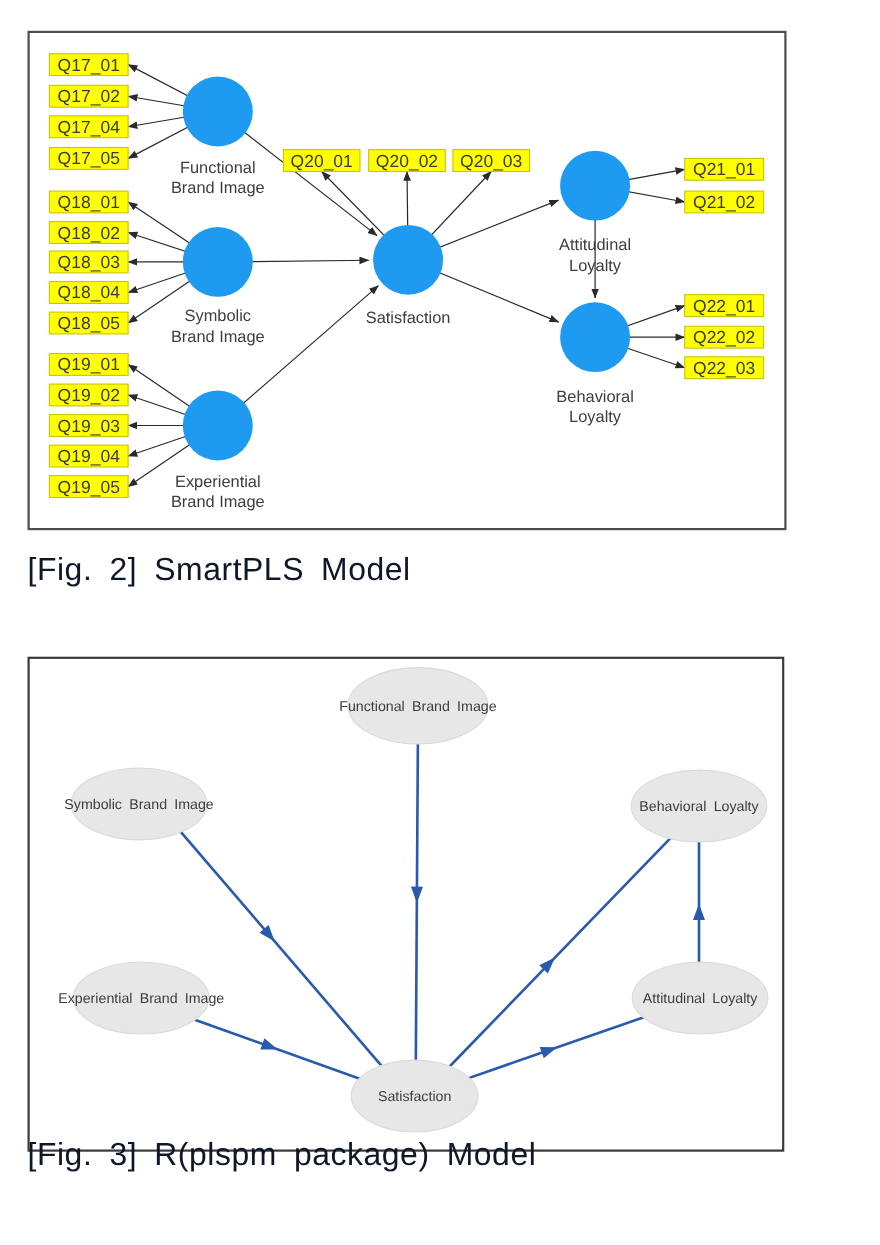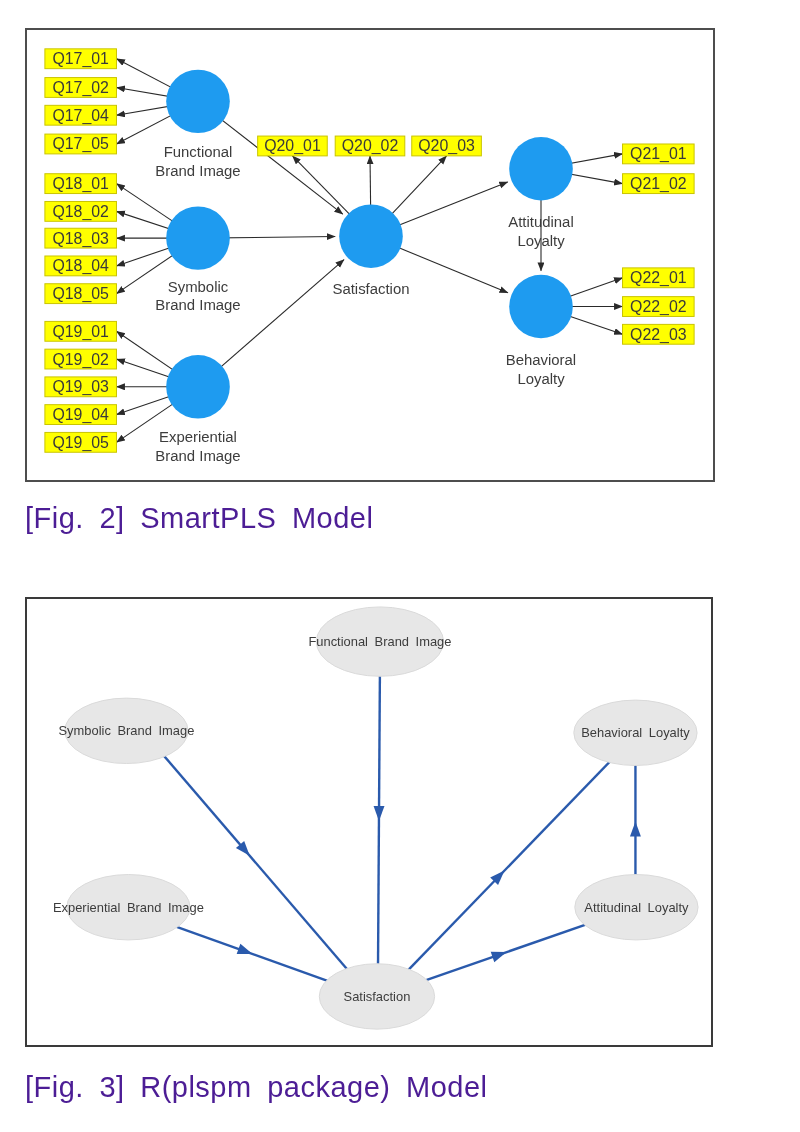--- a/index.html
+++ b/index.html
@@ -3,24 +3,24 @@
 <meta charset="utf-8">
 <style>
   html,body{margin:0;padding:0;background:#ffffff;}
   body{position:relative;width:800px;height:1132px;overflow:hidden;
        font-family:"Liberation Sans",sans-serif;}
   .fig{position:absolute;background:#ffffff;box-sizing:border-box;}
   #fig2{left:25px;top:28px;width:690px;height:454px;border:2px solid #4d4d4d;}
   #fig3{left:25px;top:597px;width:688px;height:450px;border:2px solid #3a3a3a;}
   .fig svg{display:block;width:100%;height:100%;}
   svg text{font-family:"Liberation Sans",sans-serif;}
-  .caption{position:absolute;left:25px;font-size:29px;color:#4c1d95;
+  .caption{position:absolute;left:25px;font-size:29px;color:#0f172a;
            letter-spacing:0.5px;word-spacing:7px;white-space:nowrap;}
   #cap2{top:502px;}
-  #cap3{top:1071px;}
+  #cap3{top:1034px;}
 </style>
 </head>
 <body>
 
 <div class="fig" id="fig2">
   <svg viewBox="0 0 690 454" preserveAspectRatio="none">
       <defs>
         <marker id="ah2" markerWidth="10" markerHeight="8" refX="8.5" refY="3.5" orient="auto" markerUnits="userSpaceOnUse">
           <path d="M0,0 L9,3.5 L0,7 Z" fill="#2a2a2a"></path>
         </marker>

